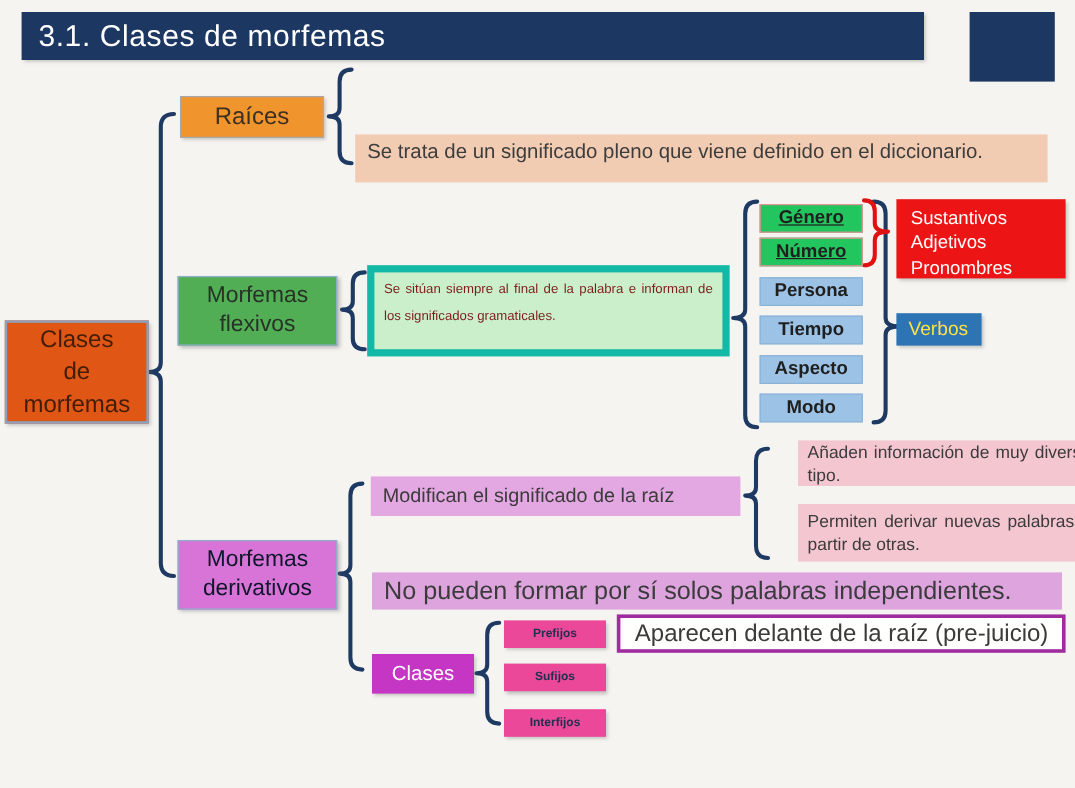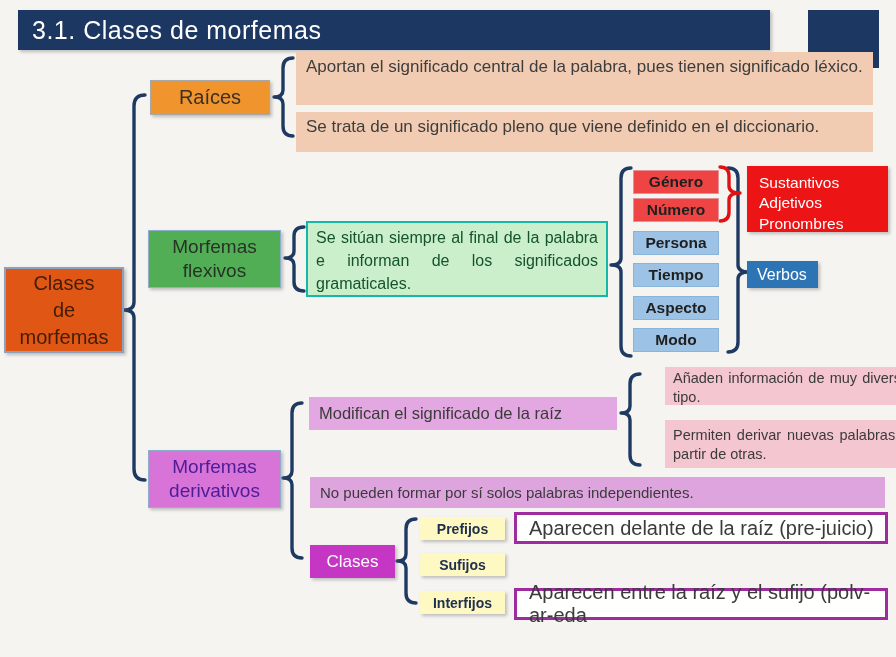--- a/index.html
+++ b/index.html
@@ -31,46 +31,46 @@
     border:1.5px solid #a8a8a8;color:#3c3022;font-size:20px;z-index:2;text-align:center;}
   .peach{background:#f2ccb2;color:#3d3d3d;font-size:17px;line-height:24px;
     padding:3px 10px;z-index:2;}
   .peach1{left:296px;top:52px;width:577px;height:53px;}
   .peach2{left:296px;top:112px;width:577px;height:40px;}
 
   
   .flex-box{left:148px;top:230px;width:133px;height:58px;background:#52ae55;
     border:1.5px solid #8faecb;color:#263326;font-size:19px;line-height:1.25;z-index:2;}
   .green-desc{left:306px;top:221px;width:302px;height:76px;background:#caefca;
-    border:2px solid #14b8a6;color:#14532d;font-size:16px;line-height:23px;
+    border:6px solid #14b8a6;color:#7f1d1d;font-size:11px;line-height:23px;
     padding:3px 8px;z-index:2;}
   .feature{left:633px;width:86px;height:24px;font-size:15.5px;font-weight:600;
     color:#1f1f1f;z-index:2;}
-  .feature.pink{background:#ef4444;border:1px solid #e49298;}
+  .feature.pink{background:#22c55e;border:1px solid #e49298;text-decoration:underline;}
   .feature.blue{background:#9cc2e5;border:1px solid #8ab3d8;}
   .f0{top:170px;} .f1{top:198px;} .f2{top:231px;text-align:right;} .f3{top:263px;} .f4{top:296px;} .f5{top:328px;}
   .red-box{left:747px;top:166px;width:141px;height:66px;background:#ec1414;
     color:#fff;font-size:15.5px;line-height:1.32;padding:7px 0 0 12px;z-index:2;}
   .verbos-box{left:747px;top:261px;width:71px;height:27px;background:#2d74b5;
-    color:#ffffff;font-size:16px;padding-left:10px;z-index:2;}
+    color:#fde047;font-size:16px;padding-left:10px;z-index:2;}
 
   
   .deriv-box{left:148px;top:450px;width:133px;height:58px;background:#d873d8;
-    border:1.5px solid #8faecb;color:#4c1d95;font-size:19px;line-height:1.25;z-index:2;}
+    border:1.5px solid #8faecb;color:#0f172a;font-size:19px;line-height:1.25;z-index:2;}
   .modifican-box{left:309px;top:397px;width:308px;height:33px;background:#e3a7e1;
     color:#3b3b3b;font-size:16.5px;padding-left:10px;white-space:nowrap;z-index:2;}
   .pinknote{background:#f4c6d0;color:#3b3b3b;font-size:14.5px;line-height:18.5px;
     padding:2px 8px;z-index:2;margin-left:24px;}
   .anaden-box{left:641px;top:367px;width:252px;height:38px;}
   .permiten-box{left:641px;top:420px;width:252px;height:48px;padding-top:6px;}
   .nopueden-box{left:310px;top:477px;width:575px;height:31px;background:#dda4de;
-    color:#3b3b3b;font-size:15px;padding-left:10px;z-index:2;}
+    color:#3b3b3b;font-size:21px;padding-left:10px;z-index:2;}
   .clases-box{left:310px;top:545px;width:85px;height:33px;background:#c536c5;
     color:#fff;font-size:17px;z-index:2;}
-  .tipo{left:420px;width:85px;height:23px;background:#fef9c3;font-size:14px;
+  .tipo{left:420px;width:85px;height:23px;background:#ec4899;font-size:10px;
     font-weight:700;color:#20304f;z-index:2;}
   .t0{top:517px;} .t1{top:553px;} .t2{top:591px;}
   .tipodesc{left:514px;width:374px;height:32px;background:#fffffd;
     border:3px solid #9e2c9e;color:#3b3b3b;font-size:20px;padding-left:12px;z-index:2;}
   .d0{top:512px;} .d1{top:550px;} .d2{top:588px;}
 
   svg.connectors{position:absolute;left:0;top:0;z-index:1;pointer-events:none;}
 </style>
 </head>
 <body>
@@ -94,21 +94,20 @@
   <div class="abs flexl title-bar shadow">
     <span>3.1. Clases de morfemas</span>
   </div>
   <div class="abs corner-block"></div>
 
   <div class="abs flexc root-box shadow pre">Clases
 de
 morfemas</div>
 
   <div class="abs flexc raices-box shadow">Raíces</div>
-  <div class="abs peach peach1 just">Aportan el significado central de la palabra, pues tienen significado léxico.</div>
   <div class="abs peach peach2 just">Se trata de un significado pleno que viene definido en el diccionario.</div>
 
   <div class="abs flexc flex-box shadow">Morfemas flexivos</div>
   <div class="abs green-desc just">Se sitúan siempre al final de la palabra e informan de los significados gramaticales.</div>
 
   <div class="abs flexc feature pink f0">Género</div>
   <div class="abs flexc feature pink f1">Número</div>
   <div class="abs flexc feature blue f2">Persona</div>
   <div class="abs flexc feature blue f3">Tiempo</div>
   <div class="abs flexc feature blue f4">Aspecto</div>
@@ -124,15 +123,14 @@
   <div class="abs pinknote anaden-box just">Añaden información de muy diverso tipo.</div>
   <div class="abs pinknote permiten-box just">Permiten derivar nuevas palabras a partir de otras.</div>
   <div class="abs flexl nopueden-box">No pueden formar por sí solos palabras independientes.</div>
 
   <div class="abs flexc clases-box shadow">Clases</div>
 
   <div class="abs flexc tipo t0 shadow">Prefijos</div>
   <div class="abs flexl tipodesc d0">Aparecen delante de la raíz (pre-juicio)</div>
   <div class="abs flexc tipo t1 shadow">Sufijos</div>
   <div class="abs flexc tipo t2 shadow">Interfijos</div>
-  <div class="abs flexl tipodesc d2">Aparecen entre la raíz y el sufijo (polv-ar-eda</div>
 
 </div>
 
 </body></html>

